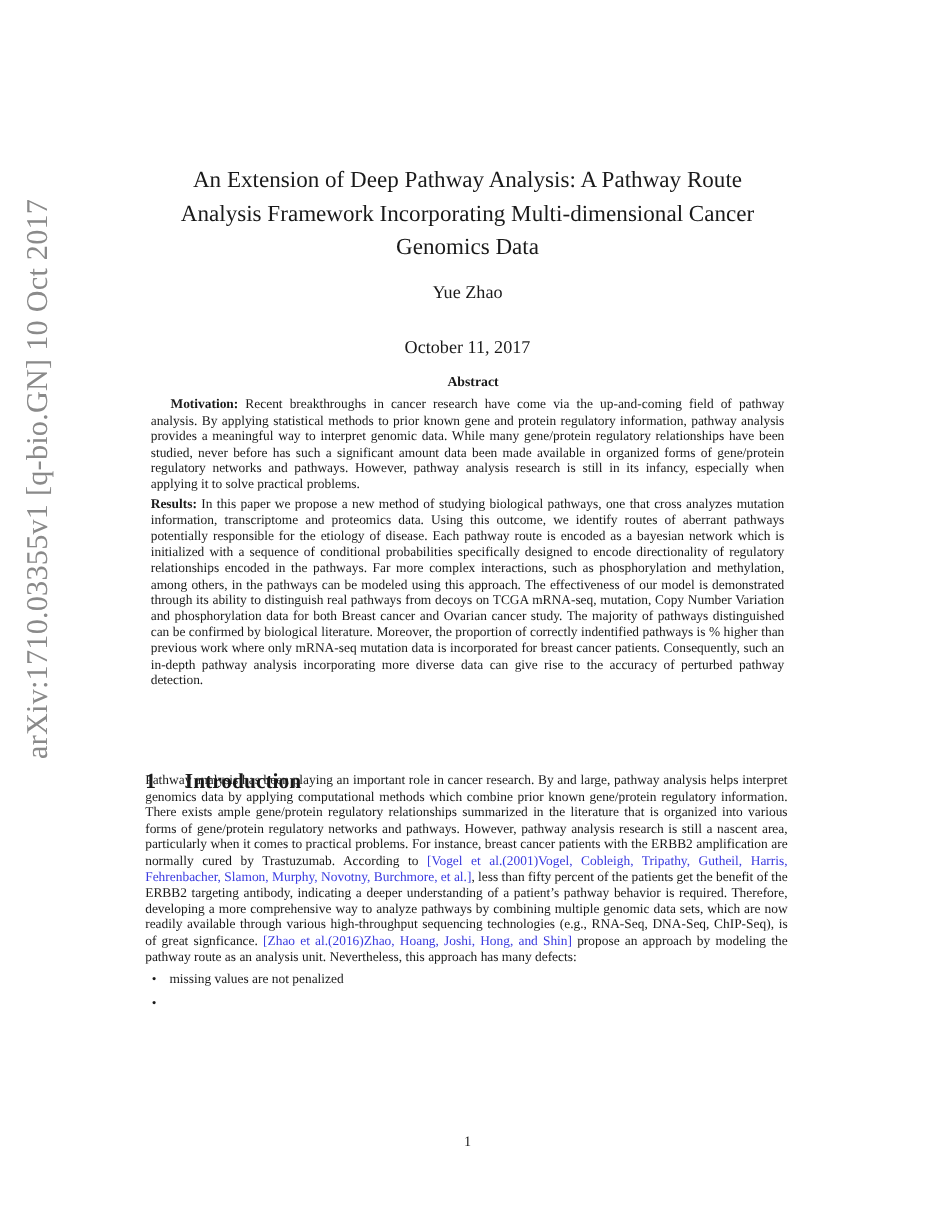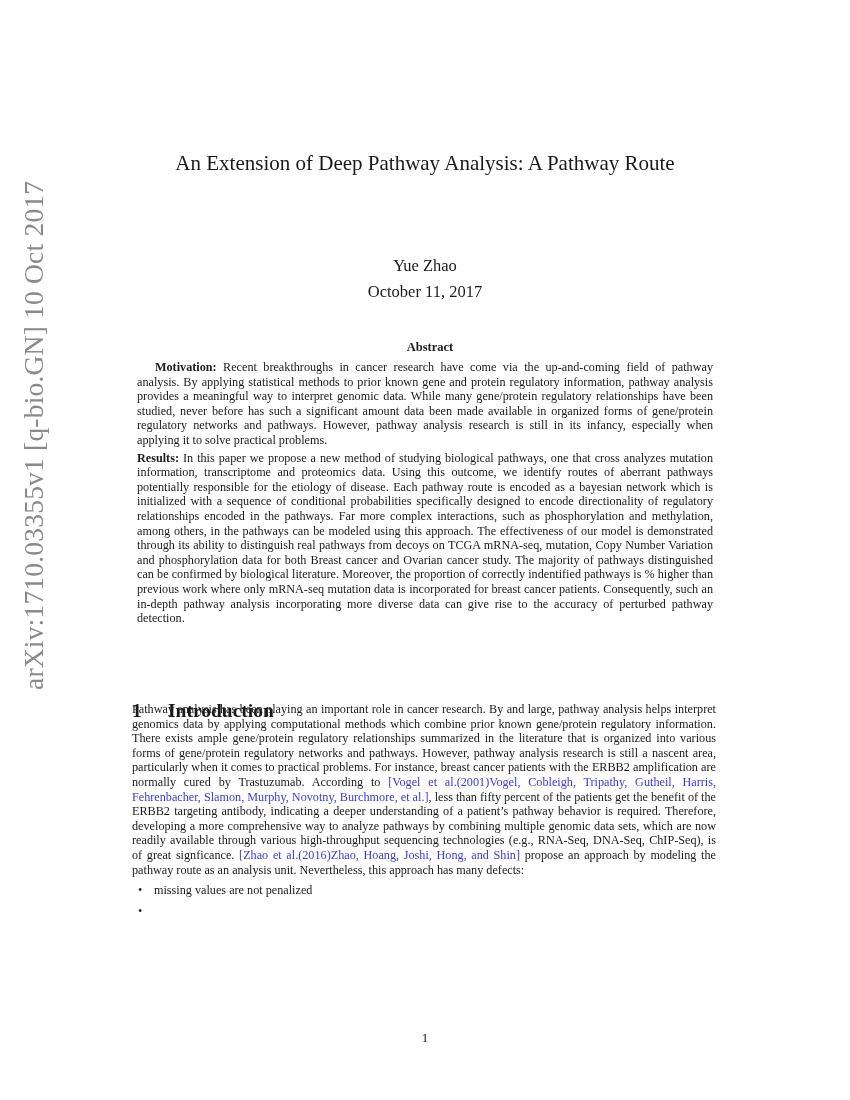--- a/index.html
+++ b/index.html
@@ -23,21 +23,21 @@
       position: absolute; left: 120px; top: 148px; width: 610px;
       text-align: center;
       font-family: "Liberation Serif", serif;
       font-size: 21px; line-height: 30.5px; color: #1a1a1a;
     }
     .author {
       position: absolute; left: 120px; top: 256px; width: 610px;
       text-align: center; font-family: "Liberation Serif", serif; font-size: 16.5px;
     }
     .date {
-      position: absolute; left: 120px; top: 282px; width: 610px;
+      position: absolute; left: 120px; top: 306px; width: 610px;
       text-align: center; font-family: "Liberation Serif", serif; font-size: 16.5px;
     }
     .abstract-heading {
       position: absolute; left: 130px; top: 340px; width: 600px;
       text-align: center; font-family: "Liberation Serif", serif;
       font-weight: bold; font-size: 12.5px;
     }
     .abstract {
       position: absolute; left: 134px; top: 357px; width: 582px;
       font-family: "Liberation Serif", serif;
@@ -73,20 +73,22 @@
       text-align: center; font-family: "Liberation Serif", serif; font-size: 13px;
     }
   </style>
 </head>
 <body>
 
 <div class="arxiv-stamp">arXiv:1710.03355v1  [q-bio.GN]  10 Oct 2017</div>
 
 <div class="title">
   <div>An Extension of Deep Pathway Analysis: A Pathway Route</div>
+  <div>Analysis Framework Incorporating Multi-dimensional Cancer</div>
+  <div>Genomics Data</div>
 </div>
 
 <div class="author">Yue Zhao</div>
 <div class="date">October 11, 2017</div>
 
 <div class="abstract-heading">Abstract</div>
 
 <div class="abstract">
   <p class="indent"><span class="lbl">Motivation:</span> <span>Recent breakthroughs in cancer research have come via the up-and-coming field of pathway analysis. By applying statistical methods to prior known gene and protein regulatory information, pathway analysis provides a meaningful way to interpret genomic data. While many gene/protein regulatory relationships have been studied, never before has such a significant amount data been made available in organized forms of gene/protein regulatory networks and pathways. However, pathway analysis research is still in its infancy, especially when applying it to solve practical problems.</span></p>
   <p><span class="lbl">Results:</span> <span>In this paper we propose a new method of studying biological pathways, one that cross analyzes mutation information, transcriptome and proteomics data. Using this outcome, we identify routes of aberrant pathways potentially responsible for the etiology of disease. Each pathway route is encoded as a bayesian network which is initialized with a sequence of conditional probabilities specifically designed to encode directionality of regulatory relationships encoded in the pathways. Far more complex interactions, such as phosphorylation and methylation, among others, in the pathways can be modeled using this approach. The effectiveness of our model is demonstrated through its ability to distinguish real pathways from decoys on TCGA mRNA-seq, mutation, Copy Number Variation and phosphorylation data for both Breast cancer and Ovarian cancer study. The majority of pathways distinguished can be confirmed by biological literature. Moreover, the proportion of correctly indentified pathways is % higher than previous work where only mRNA-seq mutation data is incorporated for breast cancer patients. Consequently, such an in-depth pathway analysis incorporating more diverse data can give rise to the accuracy of perturbed pathway detection.</span></p>

